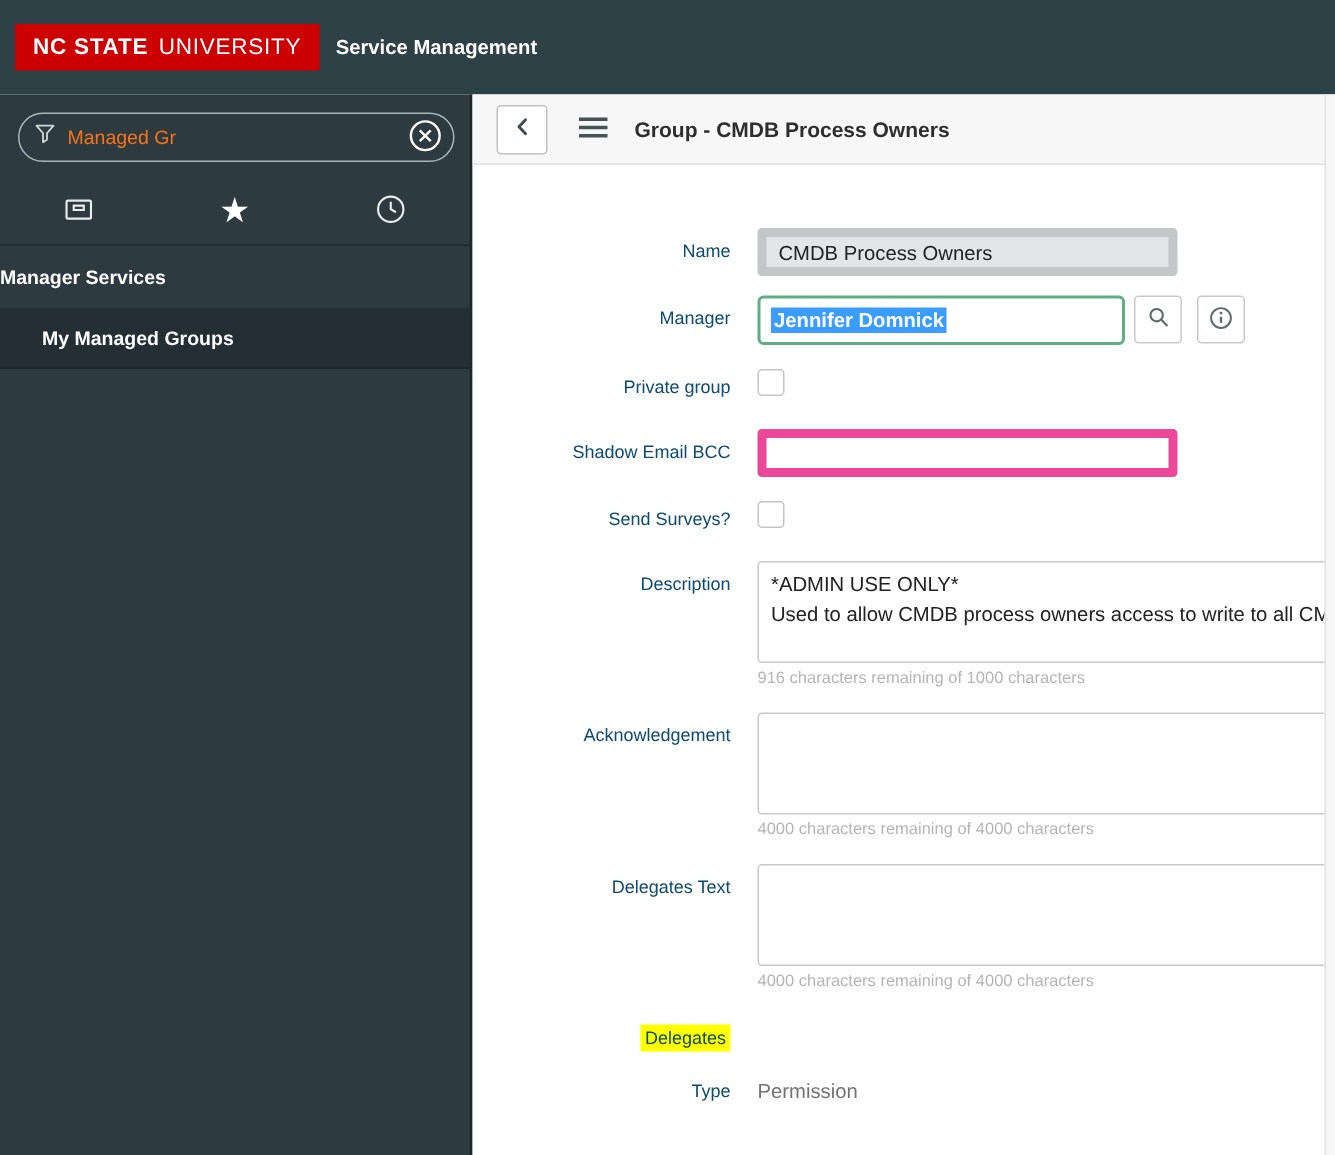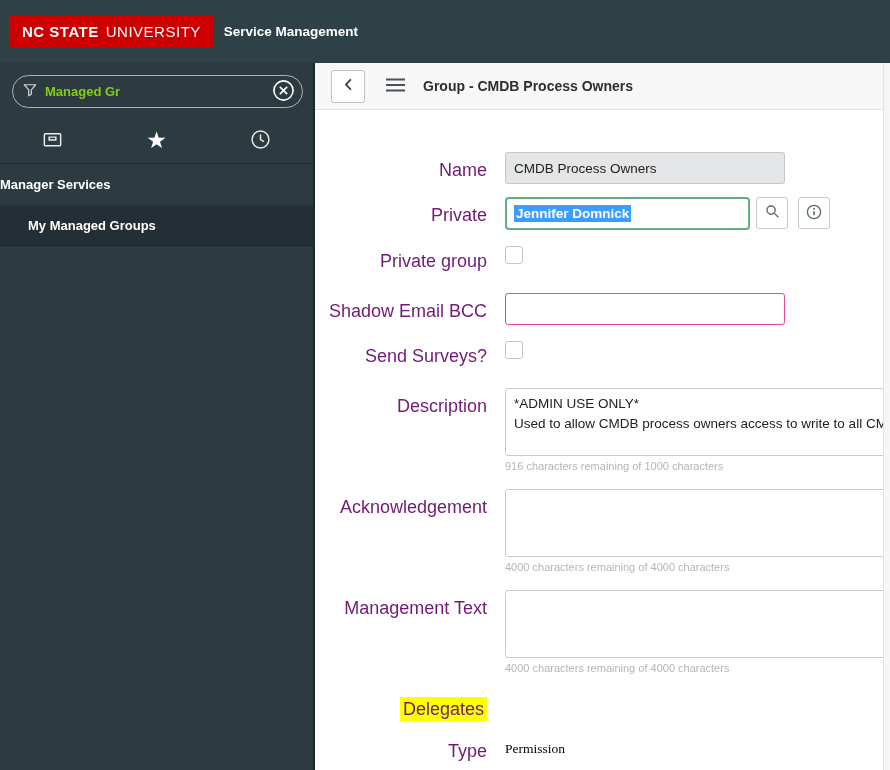--- a/index.html
+++ b/index.html
@@ -54,22 +54,22 @@
     display: flex;
     align-items: center;
     padding: 0 6px 0 10px;
   }
   .filter-pill svg { flex-shrink: 0; }
   .filter-input {
     flex: 1;
     background: transparent;
     border: none;
     outline: none;
-    color: #84cc16;
-    font-weight: bold;
+    color: #f97316;
+    font-weight: normal;
     font-size: 13px;
     margin-left: 8px;
     font-family: "Liberation Sans", sans-serif;
   }
   .pill-clear {
     background: transparent;
     border: none;
     cursor: pointer;
     width: 26px; height: 26px;
     display: flex; align-items: center; justify-content: center;
@@ -151,28 +151,28 @@
   .frm { padding-top: 42px; }
   .row { display: flex; margin-bottom: 13px; }
   .row.cb-row { margin-bottom: 21px; }
   .row.cb-row .fld { padding-top: 3px; }
   .row.ta-row { margin-bottom: 17px; }
   .lbl {
     width: 172px;
     flex-shrink: 0;
     text-align: right;
     padding-top: 8px;
-    font-size: 18px;
-    color: #701a75;
+    font-size: 12px;
+    color: #0c4a6e;
   }
   .fld { margin-left: 18px; display: flex; align-items: flex-start; }
   .fld.col { flex-direction: column; }
   .txt {
     height: 32px;
-    border: 1px solid #ec4899;
+    border: 6px solid #ec4899;
     border-radius: 3px;
     padding: 0 8px;
     font-size: 13.5px;
     color: #222;
     font-family: "Liberation Sans", sans-serif;
     background: #fff;
   }
   .w280 { width: 280px; }
   .ro { background: #e3e5e6; border-color: #c3c7c8; }
   .manager-box {
@@ -235,23 +235,22 @@
   .btn-yellow { background: #ffff00; }
   .inline-val {
     font-size: 13.5px;
     color: #222;
     padding-top: 8px;
     margin-left: 12px;
     white-space: nowrap;
   }
   .plain-val {
     font-size: 13.5px;
-    color: #000000;
+    color: #737373;
     padding-top: 8px;
-    font-family: Liberation Serif, serif;
   }
 
   
   .scrollbar {
     position: absolute;
     top: 0; right: 0; bottom: 0;
     width: 7px;
     background: #f6f6f6;
     border-left: 1px solid #e3e3e3;
   }
@@ -332,21 +331,21 @@
     <div class="frm">
 
       <div class="row">
         <div class="lbl">Name</div>
         <div class="fld">
           <input type="text" class="txt w280 ro" readonly="" value="CMDB Process Owners" style="">
         </div>
       </div>
 
       <div class="row">
-        <div class="lbl">Private</div>
+        <div class="lbl">Manager</div>
         <div class="fld">
           <div class="manager-box">
             <span class="sel-text">Jennifer Domnick</span>
           </div>
           <button class="icon-btn ml6">
             <span>
               <svg width="15" height="15" viewBox="0 0 16 16" fill="none" stroke="#5b6a6d" stroke-width="1.5">
                   <circle cx="6.5" cy="6.5" r="4.4"></circle>
                   <path d="M10 10l4.2 4.2"></path>
                 </svg>
@@ -396,21 +395,21 @@
 
       <div class="row ta-row">
         <div class="lbl">Acknowledgement</div>
         <div class="fld col">
           <textarea class="ta" style=""></textarea>
           <div class="counter">4000 characters remaining of 4000 characters</div>
         </div>
       </div>
 
       <div class="row ta-row">
-        <div class="lbl">Management Text</div>
+        <div class="lbl">Delegates Text</div>
         <div class="fld col">
           <textarea class="ta" style=""></textarea>
           <div class="counter">4000 characters remaining of 4000 characters</div>
         </div>
       </div>
 
       <div class="row">
         <div class="lbl"><span class="hl">Delegates</span></div>
       </div>
 

